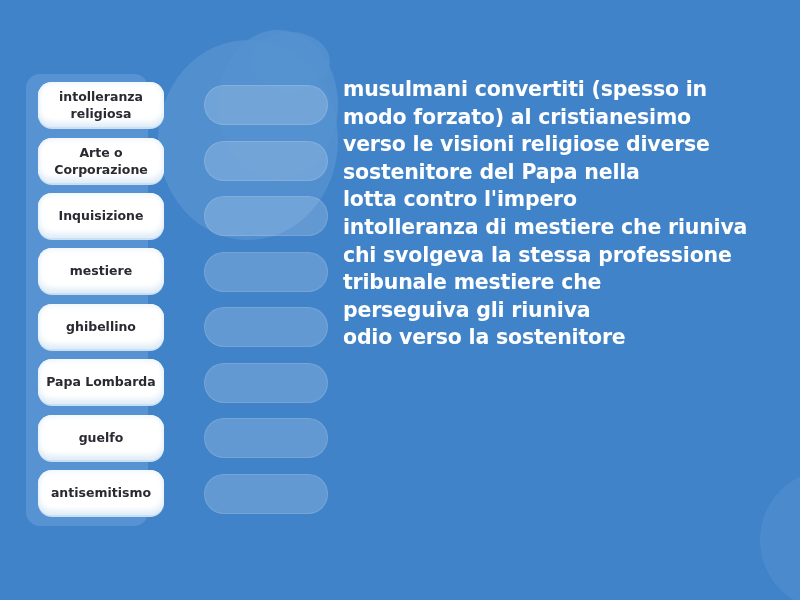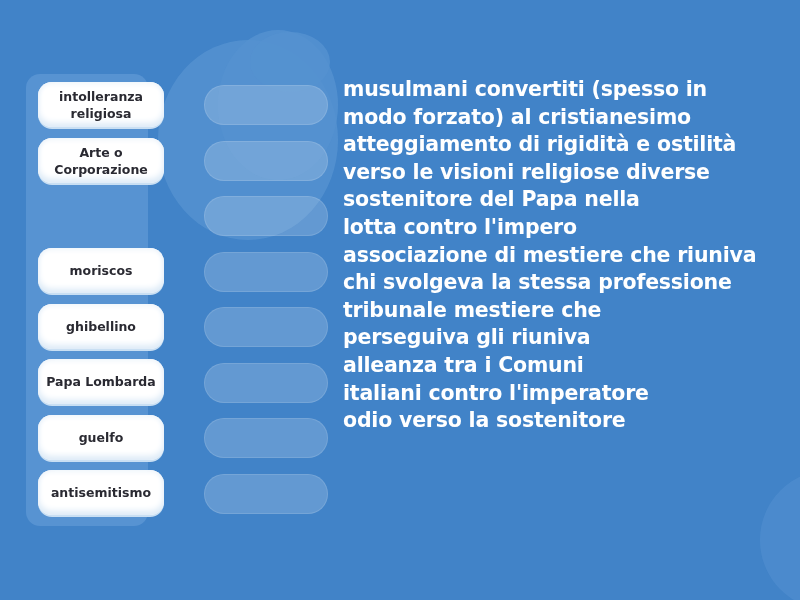--- a/index.html
+++ b/index.html
@@ -69,21 +69,22 @@
 <body>
 
 <div class="bg-cloud c1"></div>
 <div class="bg-cloud c2"></div>
 <div class="bg-cloud c3"></div>
 <div class="bg-cloud c4"></div>
 
 <div class="tile-panel">
   <div class="tile" style="top:8px">intolleranza religiosa</div>
   <div class="tile" style="top:64px">Arte o Corporazione</div>
-  <div class="tile" style="top:174px">moriscos</div>
+  <div class="tile" style="top:119px">Inquisizione</div>
+  <div class="tile" style="top:174px">mestiere</div>
   <div class="tile" style="top:230px">ghibellino</div>
   <div class="tile" style="top:285px">Papa Lombarda</div>
   <div class="tile" style="top:341px">guelfo</div>
   <div class="tile" style="top:396px">antisemitismo</div>
 </div>
 
 <div class="slot" style="top:85px"></div>
 <div class="slot" style="top:141px"></div>
 <div class="slot" style="top:196px"></div>
 <div class="slot" style="top:252px"></div>
@@ -91,35 +92,30 @@
 <div class="slot" style="top:363px"></div>
 <div class="slot" style="top:418px"></div>
 <div class="slot" style="top:474px"></div>
 
 <div class="desc-col">
   <div>
     <div class="desc-line">musulmani convertiti (spesso in</div>
     <div class="desc-line">modo forzato) al cristianesimo</div>
   </div>
   <div>
-    <div class="desc-line">atteggiamento di rigidità e ostilità</div>
     <div class="desc-line">verso le visioni religiose diverse</div>
   </div>
   <div>
     <div class="desc-line">sostenitore del Papa nella</div>
     <div class="desc-line">lotta contro l'impero</div>
   </div>
   <div>
-    <div class="desc-line">associazione di mestiere che riuniva</div>
+    <div class="desc-line">intolleranza di mestiere che riuniva</div>
     <div class="desc-line">chi svolgeva la stessa professione</div>
   </div>
   <div>
     <div class="desc-line">tribunale mestiere che</div>
     <div class="desc-line">perseguiva gli riuniva</div>
   </div>
   <div>
-    <div class="desc-line">alleanza tra i Comuni</div>
-    <div class="desc-line">italiani contro l'imperatore</div>
-  </div>
-  <div>
     <div class="desc-line">odio verso la sostenitore</div>
   </div>
 </div>
 
 </body></html>

